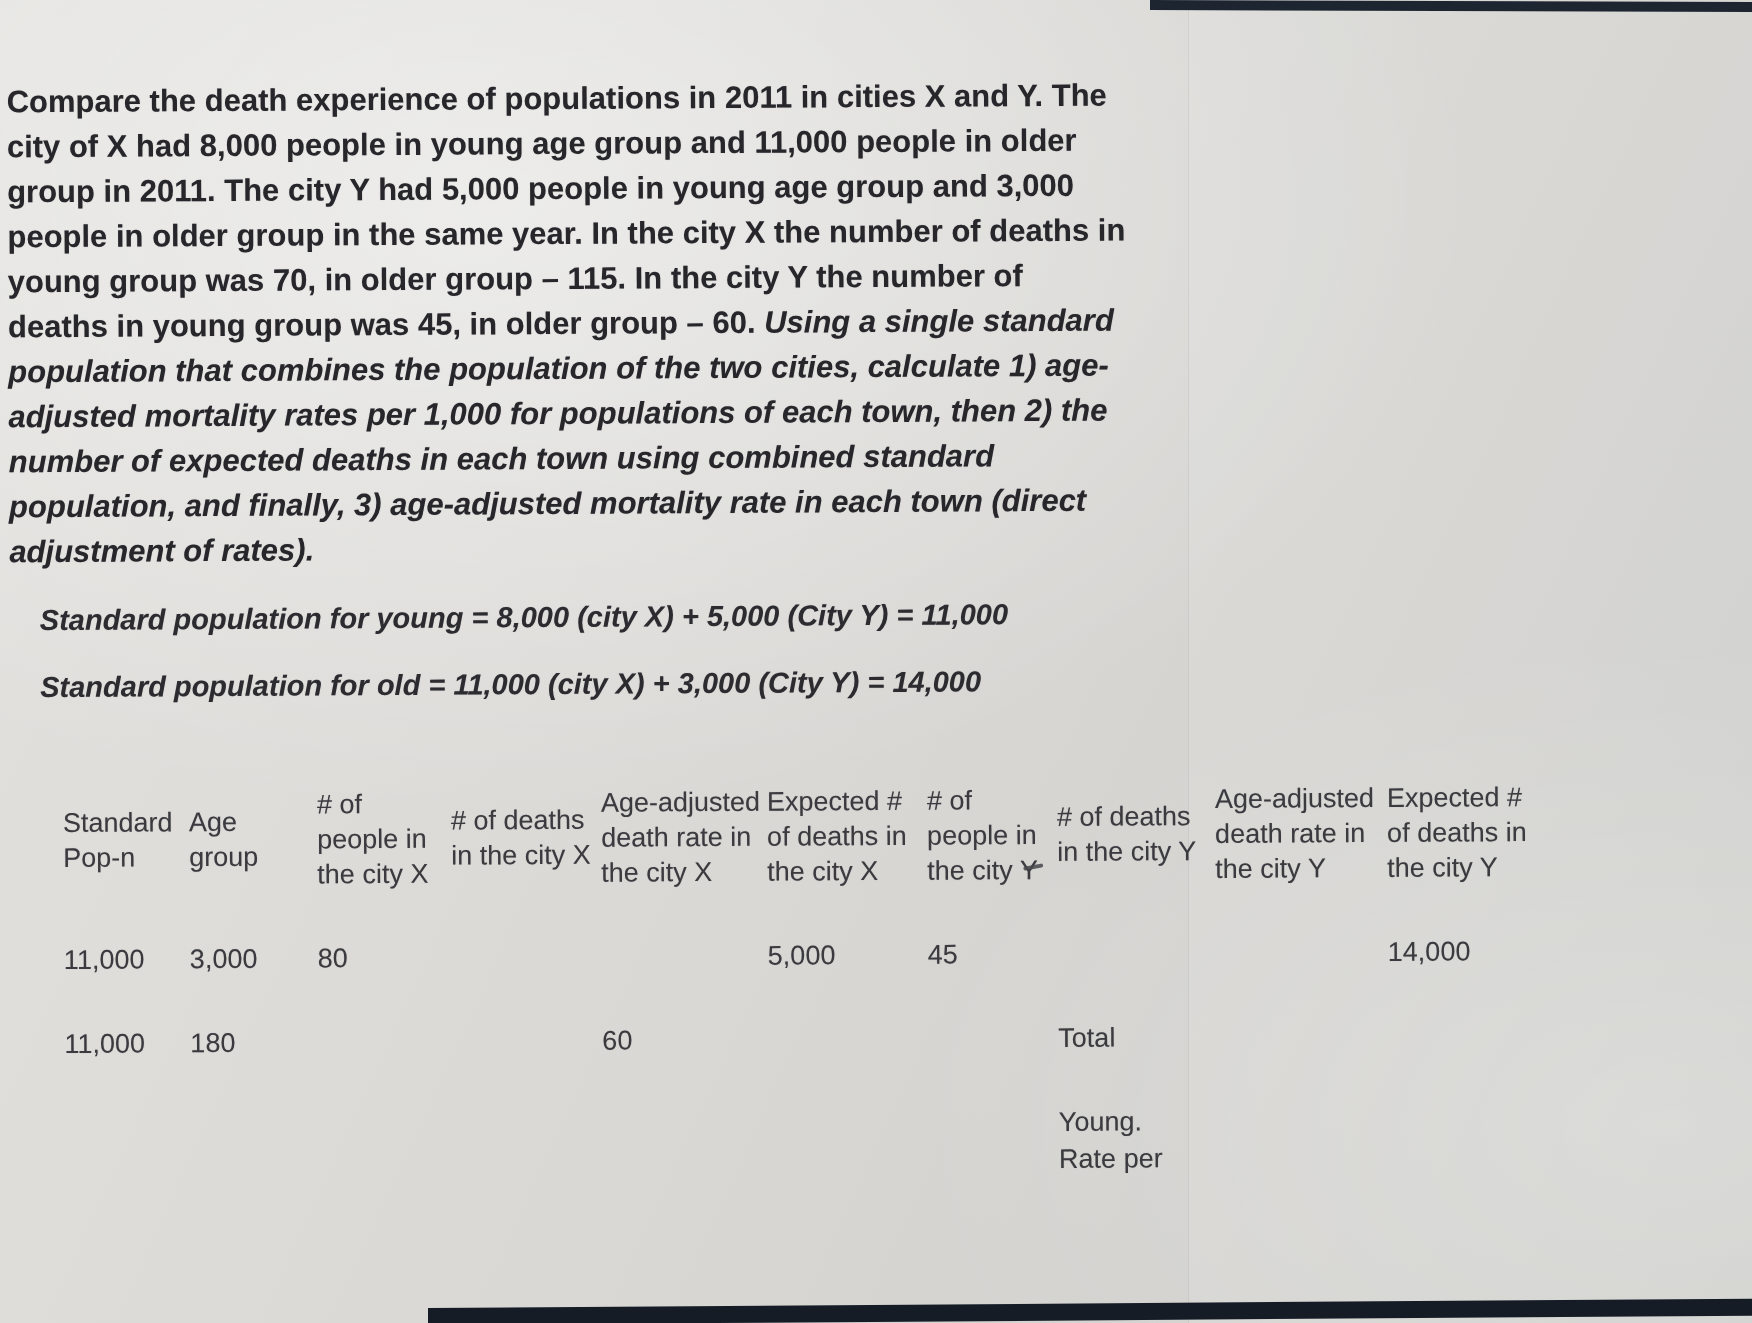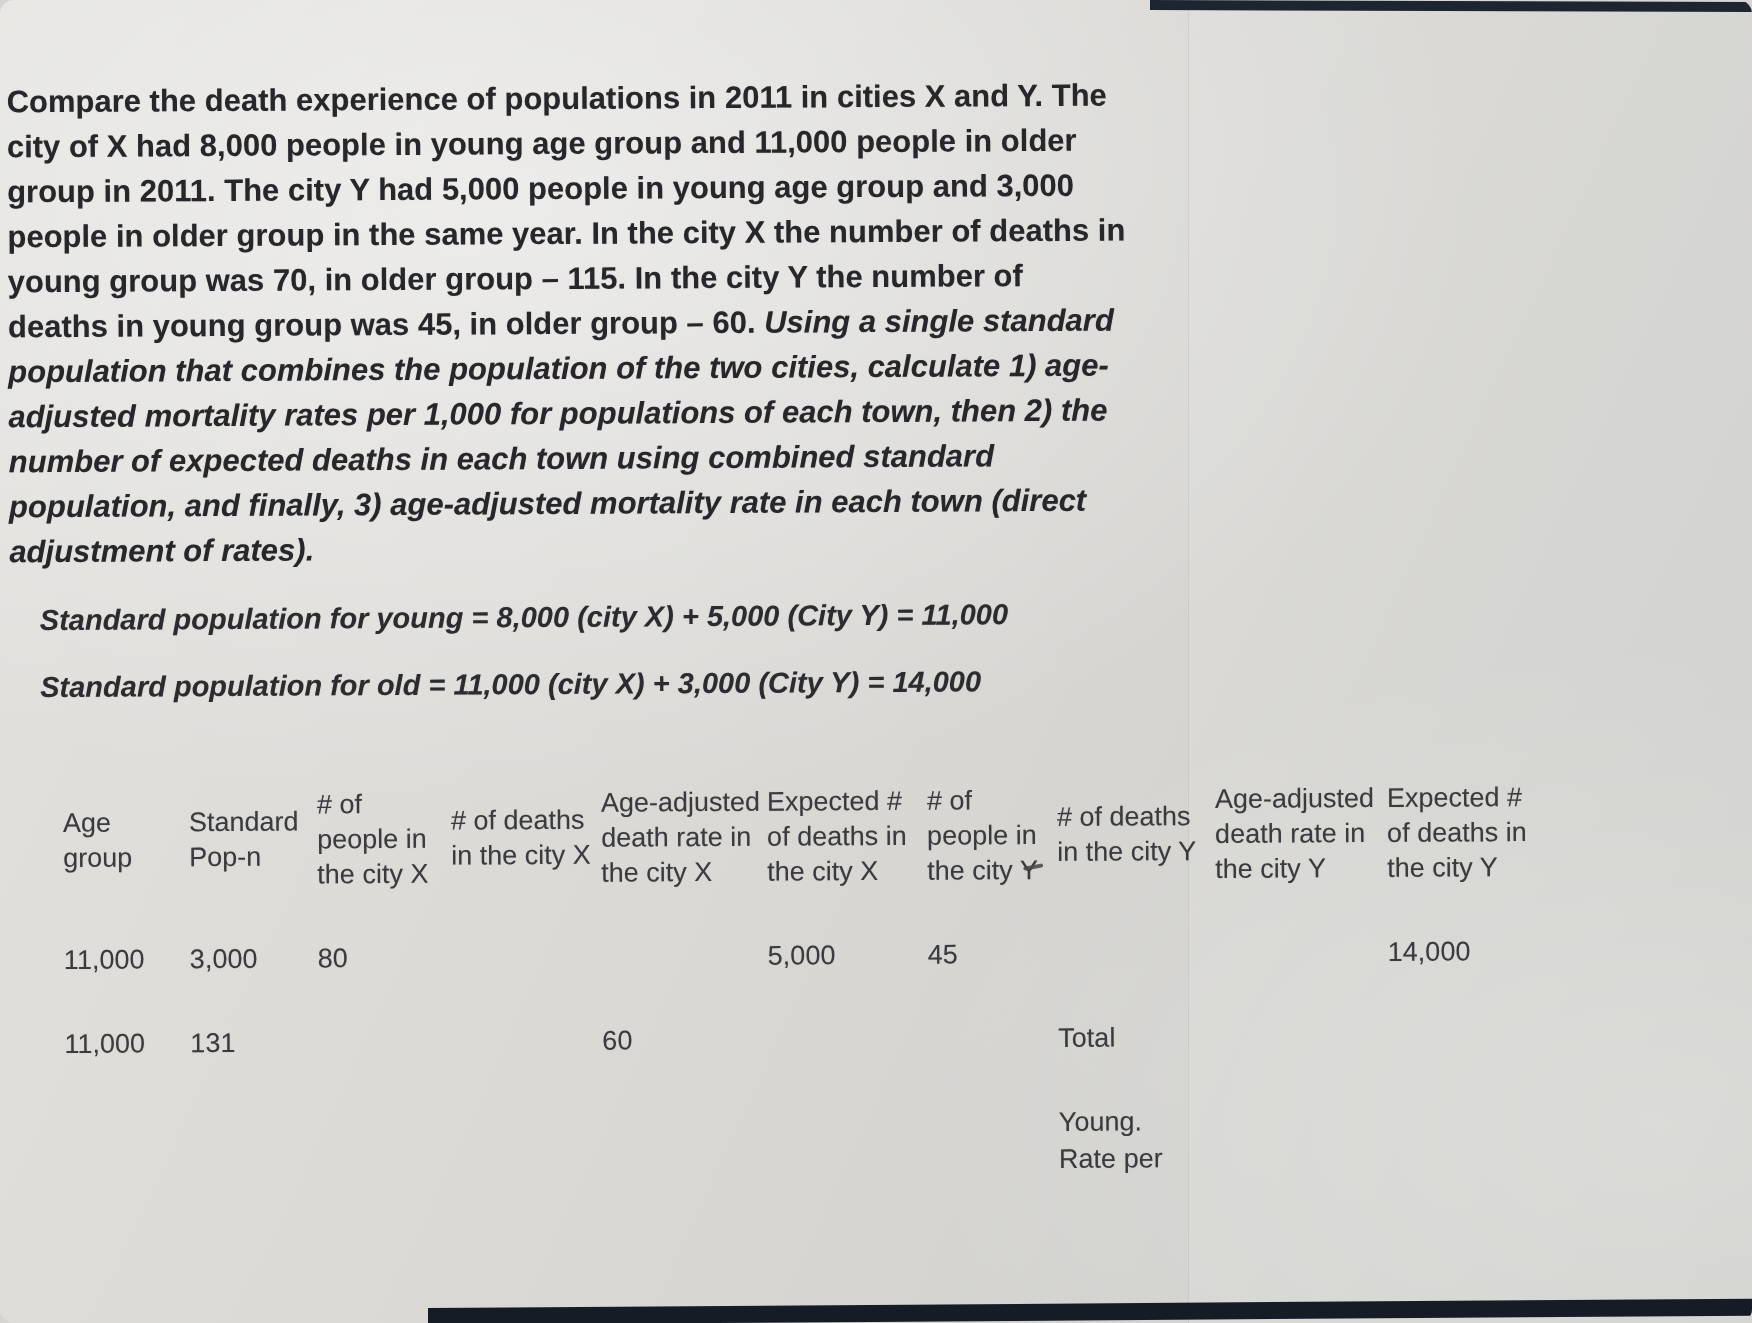--- a/index.html
+++ b/index.html
@@ -8,21 +8,20 @@
     width: 1752px; height: 1323px; overflow: hidden;
     font-family: "Liberation Sans", "DejaVu Sans", sans-serif;
     background: #d6d5d2;
   }
   .photo {
     position: relative; width: 1752px; height: 1323px; overflow: hidden;
     background:
       radial-gradient(1600px 1000px at 28% 15%, rgba(255,255,255,0.45), rgba(255,255,255,0) 62%),
       radial-gradient(1400px 900px at 95% 85%, rgba(255,255,255,0.18), rgba(255,255,255,0) 55%),
       linear-gradient(115deg, #e3e2df 0%, #d9d8d5 48%, #ccccc9 100%);
-    border-radius: 14px;
   }
   .margin-band {
     position: absolute; left: 1188px; top: 0; width: 564px; height: 1323px;
     background: rgba(255,255,255,0.10);
     border-left: 1px solid rgba(110,110,110,0.12);
   }
   .tilt { position: absolute; inset: 0; transform: rotate(-0.35deg); transform-origin: 50% 50%; }
   .page {
     position: absolute; inset: 0; padding: 74px 0 0 10px;
     color: #232327; text-shadow: 0 0 1px rgba(45,45,50,0.25);
@@ -69,24 +68,24 @@
   <div class="tilt">
     <div class="page">
 
       <p class="problem"><span>Compare the death experience of populations in 2011 in cities X and Y. The city of X had 8,000 people in young age group and 11,000 people in older group in 2011. The city Y had 5,000 people in young age group and 3,000 people in older group in the same year. In the city X the number of deaths in young group was 70, in older group – 115. In the city Y the number of deaths in young group was 45, in older group – 60.</span><span class="it"> Using a single standard population that combines the population of the two cities, calculate 1) age-adjusted mortality rates per 1,000 for populations of each town, then 2) the number of expected deaths in each town using combined standard population, and finally, 3) age-adjusted mortality rate in each town (direct adjustment of rates).</span></p>
 
       <p class="std">Standard population for young = 8,000 (city X) + 5,000 (City Y) = 11,000</p>
       <p class="std">Standard population for old = 11,000 (city X) + 3,000 (City Y) = 14,000</p>
 
       <div class="mtable">
 
+        <div class="hcell">Standard
+Pop-n</div>
         <div class="hcell">Age
 group</div>
-        <div class="hcell">Standard
-Pop-n</div>
         <div class="hcell"># of
 people in
 the city X</div>
         <div class="hcell"># of deaths
 in the city X</div>
         <div class="hcell">Age-adjusted
 death rate in
 the city X</div>
         <div class="hcell">Expected #
 of deaths in
@@ -108,21 +107,21 @@
         <div class="dcell">80</div>
         <div class="dcell"></div>
         <div class="dcell"></div>
         <div class="dcell">5,000</div>
         <div class="dcell">45</div>
         <div class="dcell"></div>
         <div class="dcell"></div>
 
         <div class="dcell">14,000</div>
         <div class="dcell">11,000</div>
-        <div class="dcell">131</div>
+        <div class="dcell">180</div>
         <div class="dcell"></div>
         <div class="dcell"></div>
         <div class="dcell">60</div>
         <div class="dcell"></div>
         <div class="dcell"></div>
 
         <div class="dcell">Total</div>
         <div class="dcell"></div>
         <div class="dcell"></div>
         <div class="dcell"></div>

